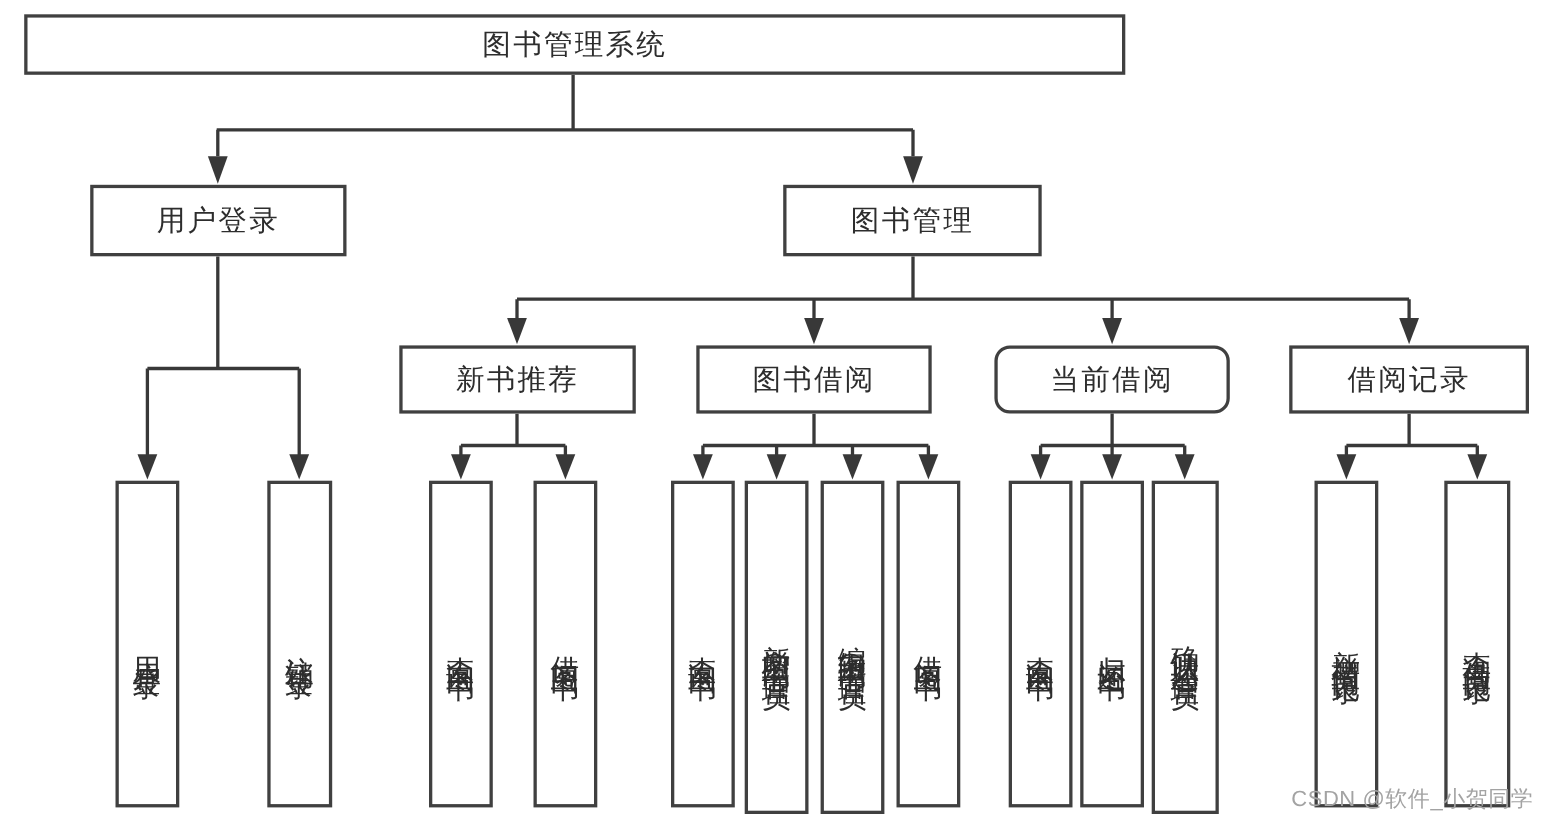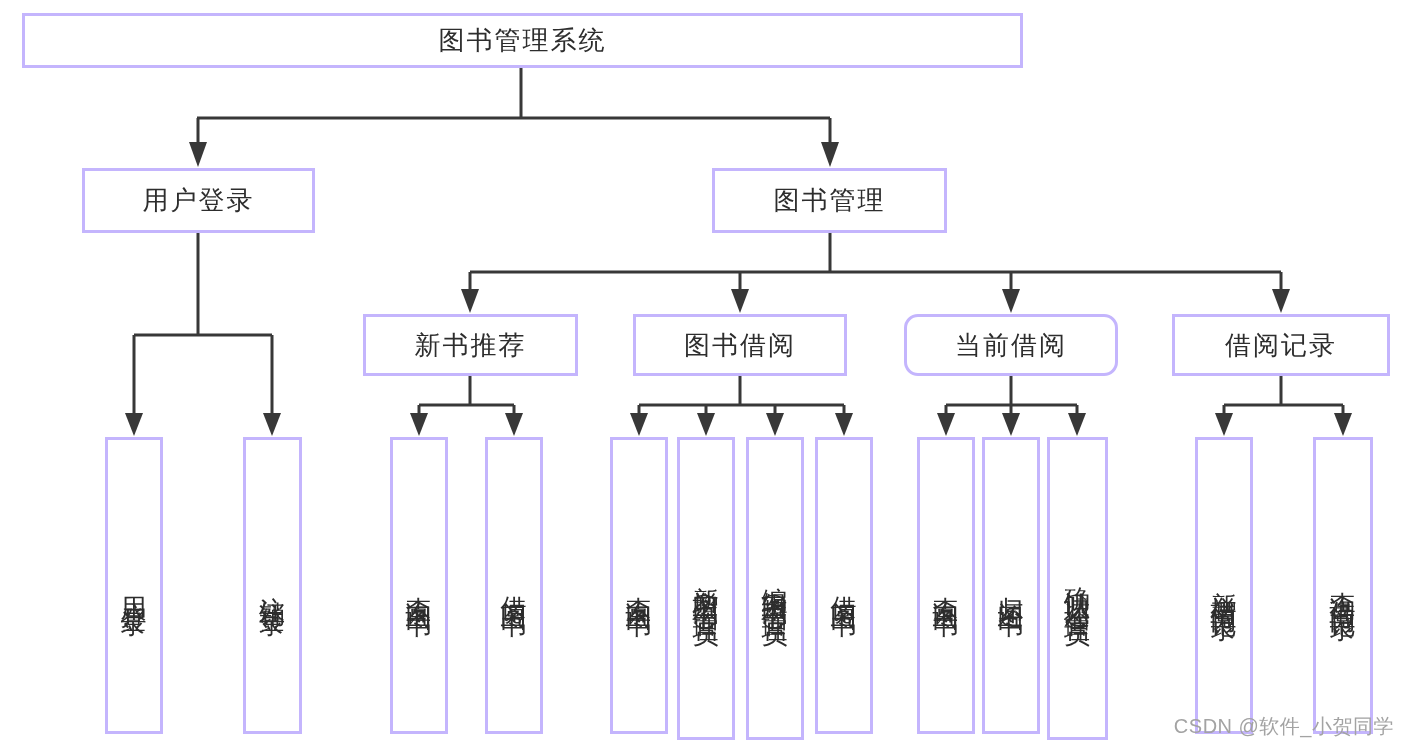--- a/index.html
+++ b/index.html
@@ -18,21 +18,21 @@
   }
   #connectors {
     position: absolute;
     left: 0;
     top: 0;
     z-index: 1;
   }
   .box {
     position: absolute;
     box-sizing: border-box;
-    border: 3px solid #c4b5fd;
+    border: 3px solid #404040;
     background: #ffffff;
     display: flex;
     align-items: center;
     justify-content: center;
     z-index: 2;
     font-size: 26px;
     color: #2d2d2d;
   }
   .box .h-label {
     letter-spacing: 2px;

